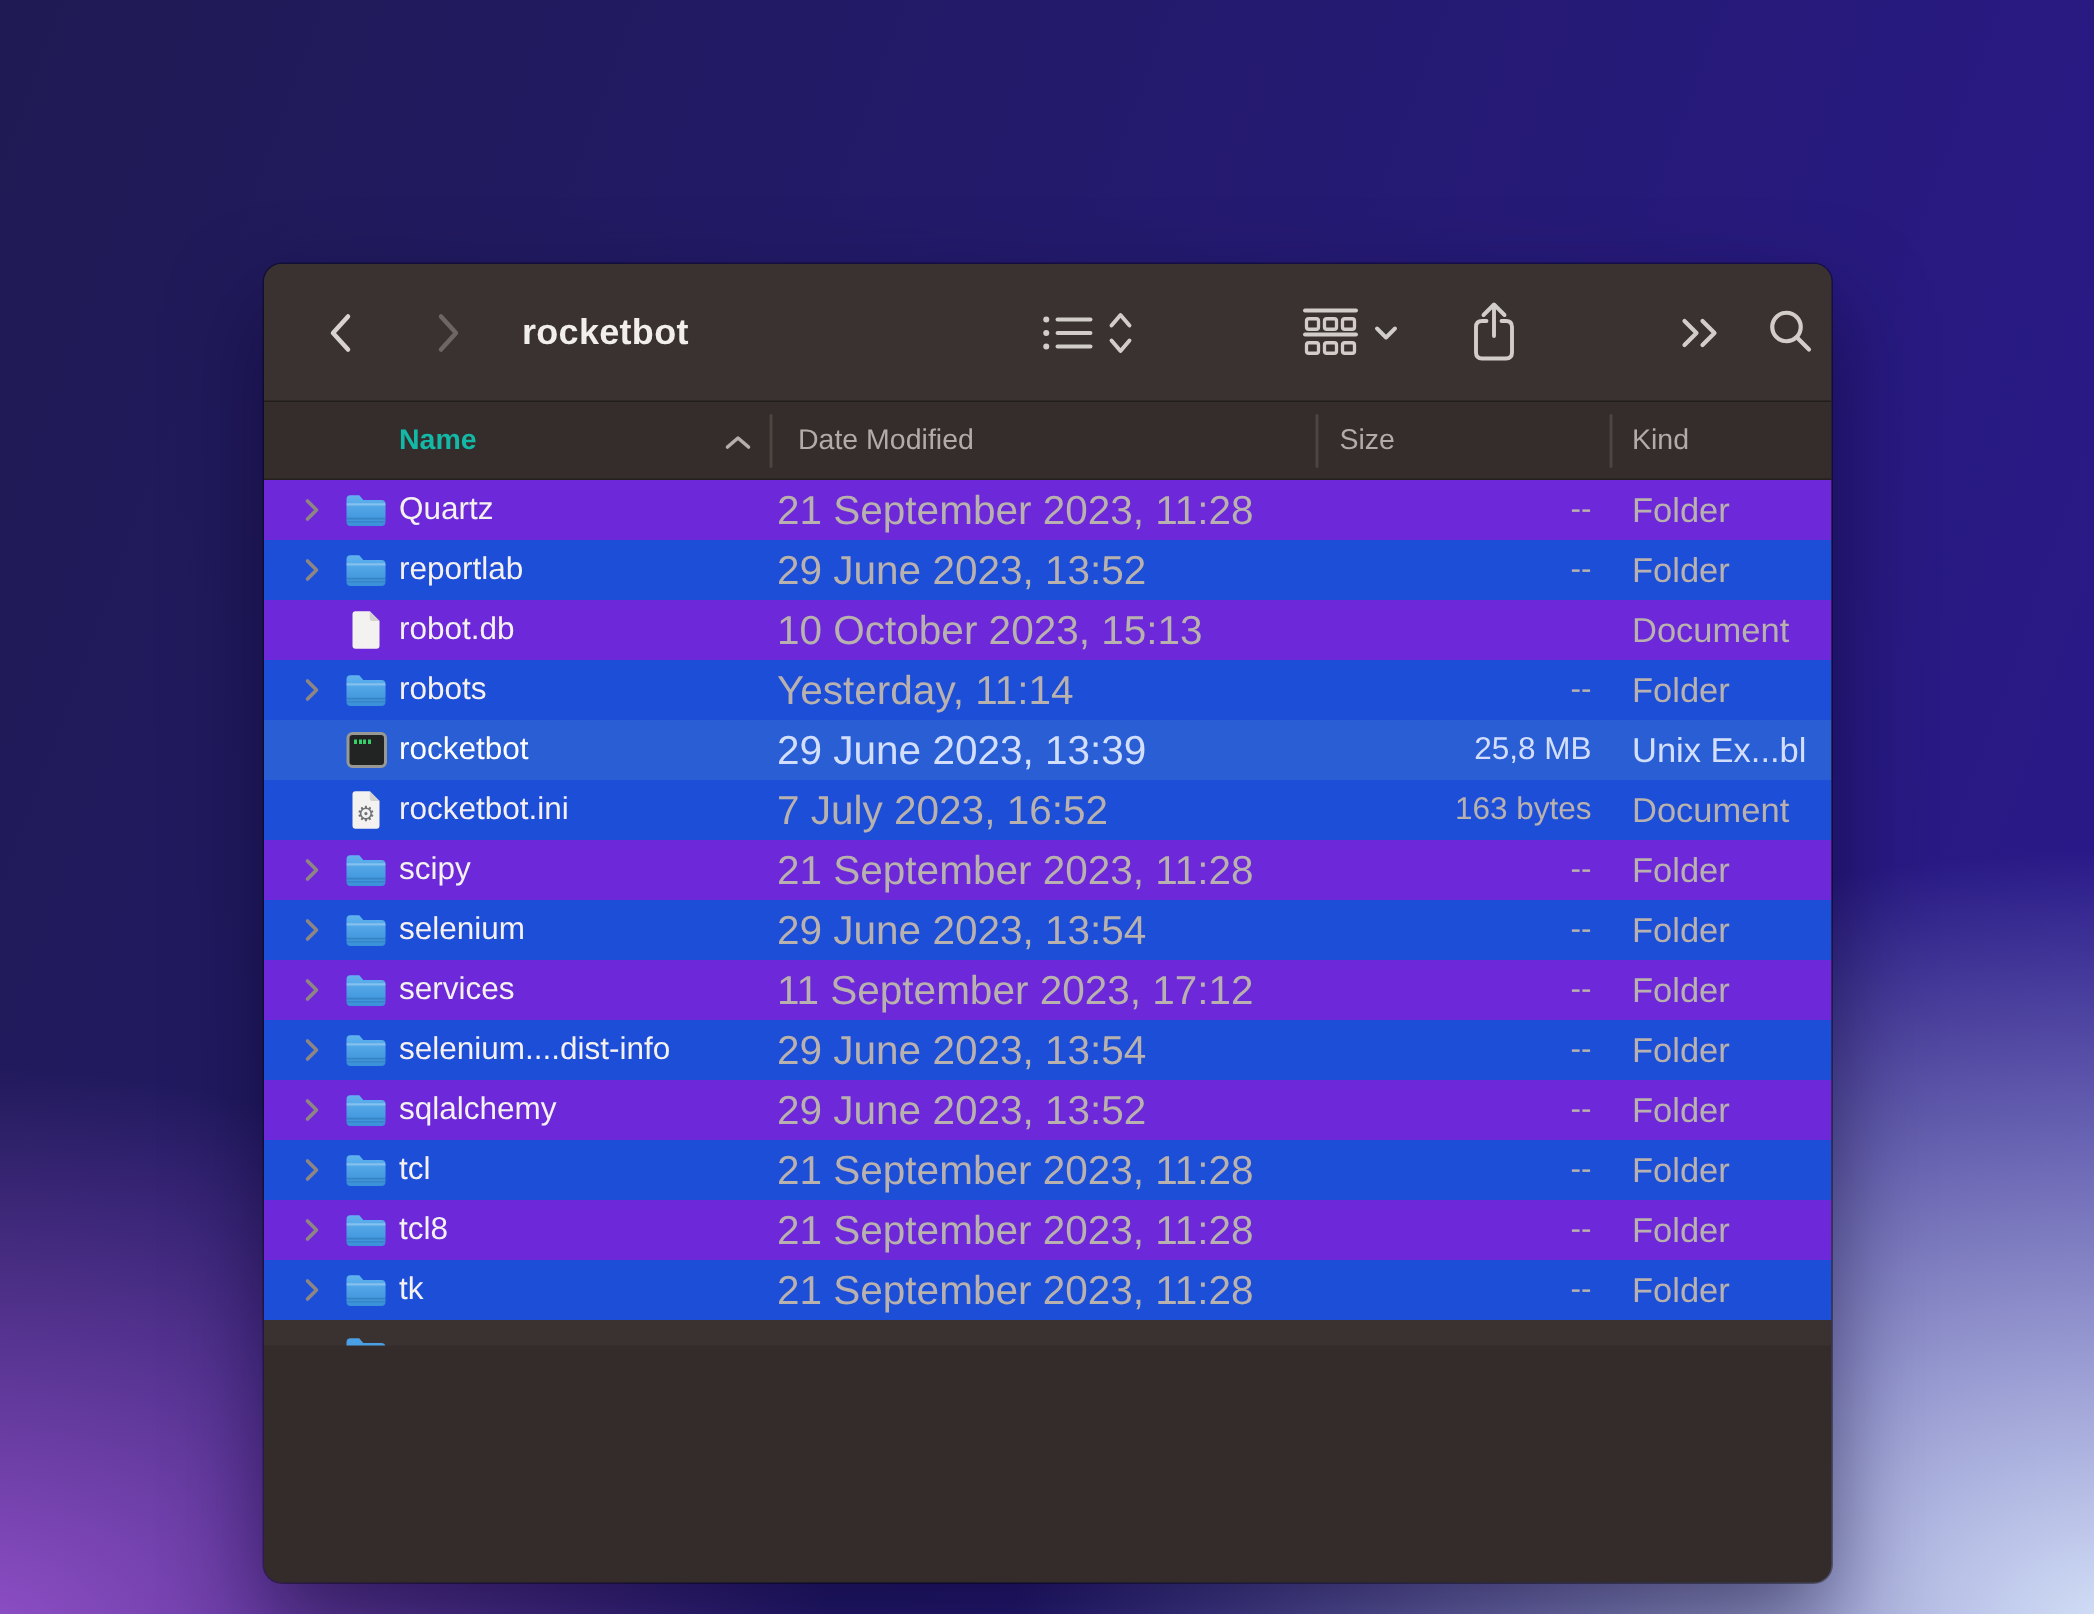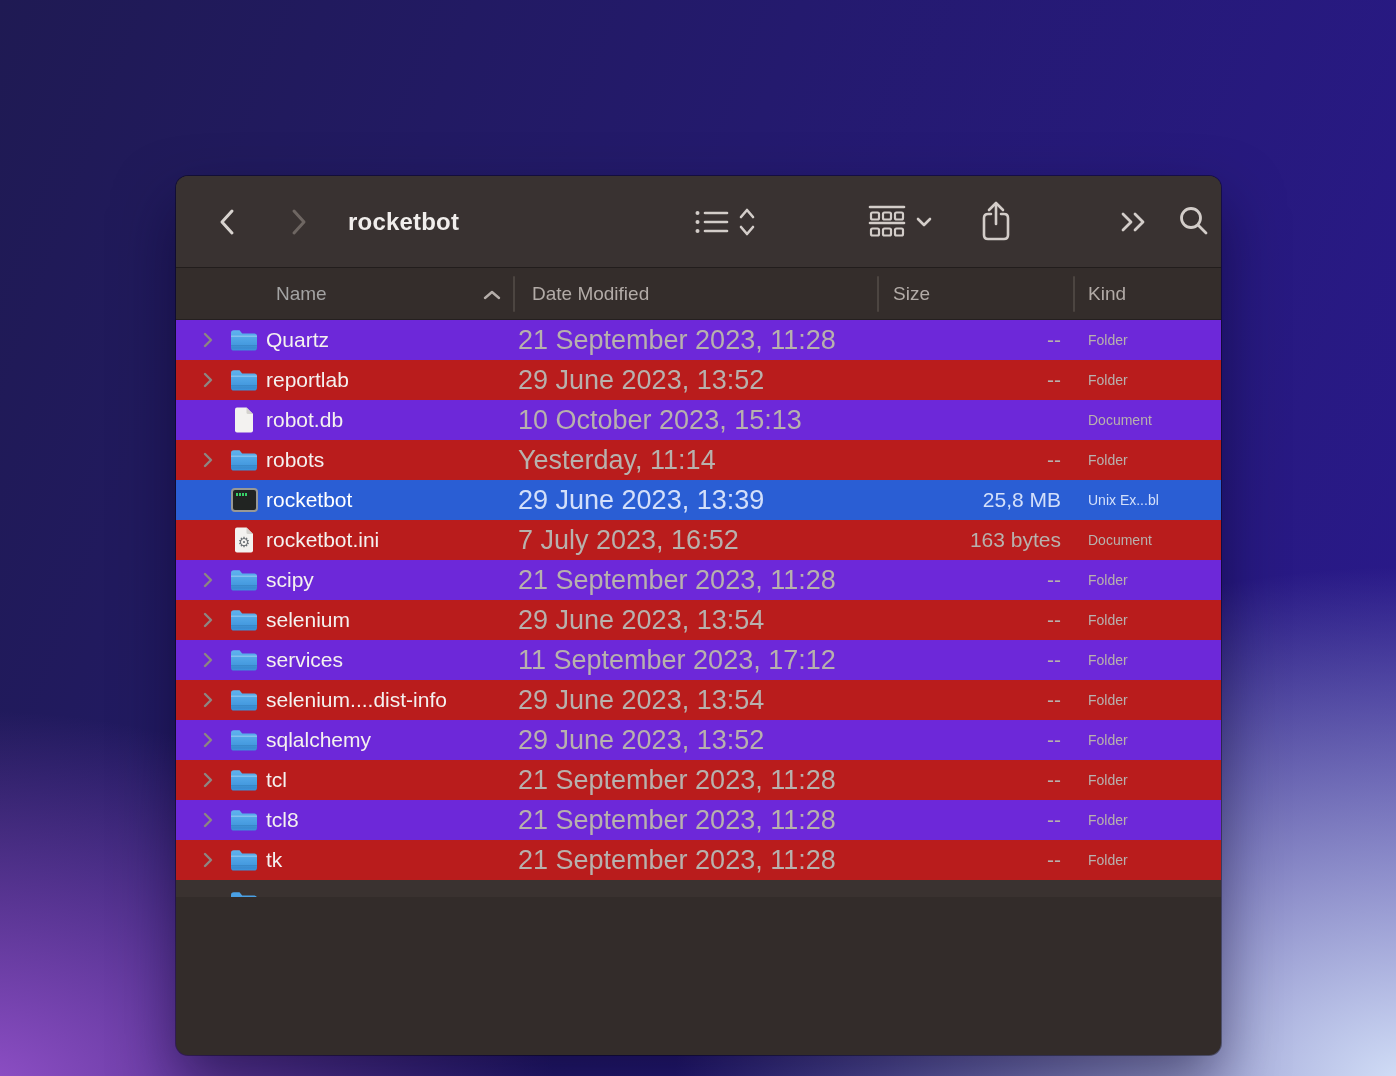--- a/index.html
+++ b/index.html
@@ -22,40 +22,40 @@
   
   .toolbar { position:relative; height:92px; background:#393231; border-bottom:1px solid #221d1c; }
   .tb { position:absolute; display:flex; align-items:center; justify-content:center; background:none; border:none; cursor:default; }
   .title { position:absolute; left:172px; top:0; height:92px; display:flex; align-items:center;
            font-size:24px; font-weight:700; color:#f1eeec; letter-spacing:0.2px; }
   svg.tbicon { display:block; }
   
   .colheader { position:relative; height:52px; background:#342d2b; border-bottom:1px solid rgba(0,0,0,0.28); }
   .colheader .hlabel { position:absolute; top:0; height:52px; display:flex; align-items:center;
                        font-size:19px; color:#b2aba7; }
-  .colheader .hname { left:100px; color:#a3a3a3; font-weight:400; }
+  .colheader .hname { left:90px; color:#14b8a6; font-weight:700; }
   .colheader .hdate { left:356px; }
   .colheader .hsize { left:717px; }
   .colheader .hkind { left:912px; }
   .colsep { position:absolute; top:8px; width:2px; height:36px; background:#4c4541; border-radius:1px; }
   .sep1 { left:337px; } .sep2 { left:701px; } .sep3 { left:897px; }
   .sortchev { position:absolute; left:307px; top:22px; }
   
   .rows { position:relative; }
   .row { position:relative; height:40px; }
   .row.light { background:#6d28d9; }
-  .row.dark  { background:#b91c1c;padding-left:36px; }
+  .row.dark  { background:#1d4ed8;padding-left:36px; }
   .row.selected { background:#2a5ed4; }
   .cell { position:absolute; top:0; height:40px; display:flex; align-items:center; white-space:nowrap; }
   .chev { left:26px; }
   .iconbox { left:52px; width:32px; justify-content:center; }
   .cname { left:90px; font-size:21px; color:#f4f1ef; }
   .cdate { left:342px; font-size:27px; color:#b8b1ad; }
   .csize { left:701px; width:184px; justify-content:flex-end; font-size:21px; color:#b8b1ad; }
-  .ckind { left:912px; width:133px; overflow:hidden; font-size:14px; color:#b8b1ad; }
+  .ckind { left:912px; width:133px; overflow:hidden; font-size:23px; color:#b8b1ad; }
   .row.selected .cname { color:#ffffff; }
   .row.selected .cdate, .row.selected .csize, .row.selected .ckind { color:rgba(235,241,255,0.88); }
   
   .execicon { width:27px; height:24px; background:#212422; border:2px solid #989894; border-radius:4px; position:relative; }
   .execicon::before { content:""; position:absolute; left:3px; top:3px; width:12px; height:3px;
     background:repeating-linear-gradient(90deg,#37d068 0 2px, rgba(0,0,0,0) 2px 3px); }
   .partial { position:relative; height:17px; background:#3a3230; overflow:hidden; }
   .partial .iconbox { top:10px; height:24px; }
 </style>
 </head>

